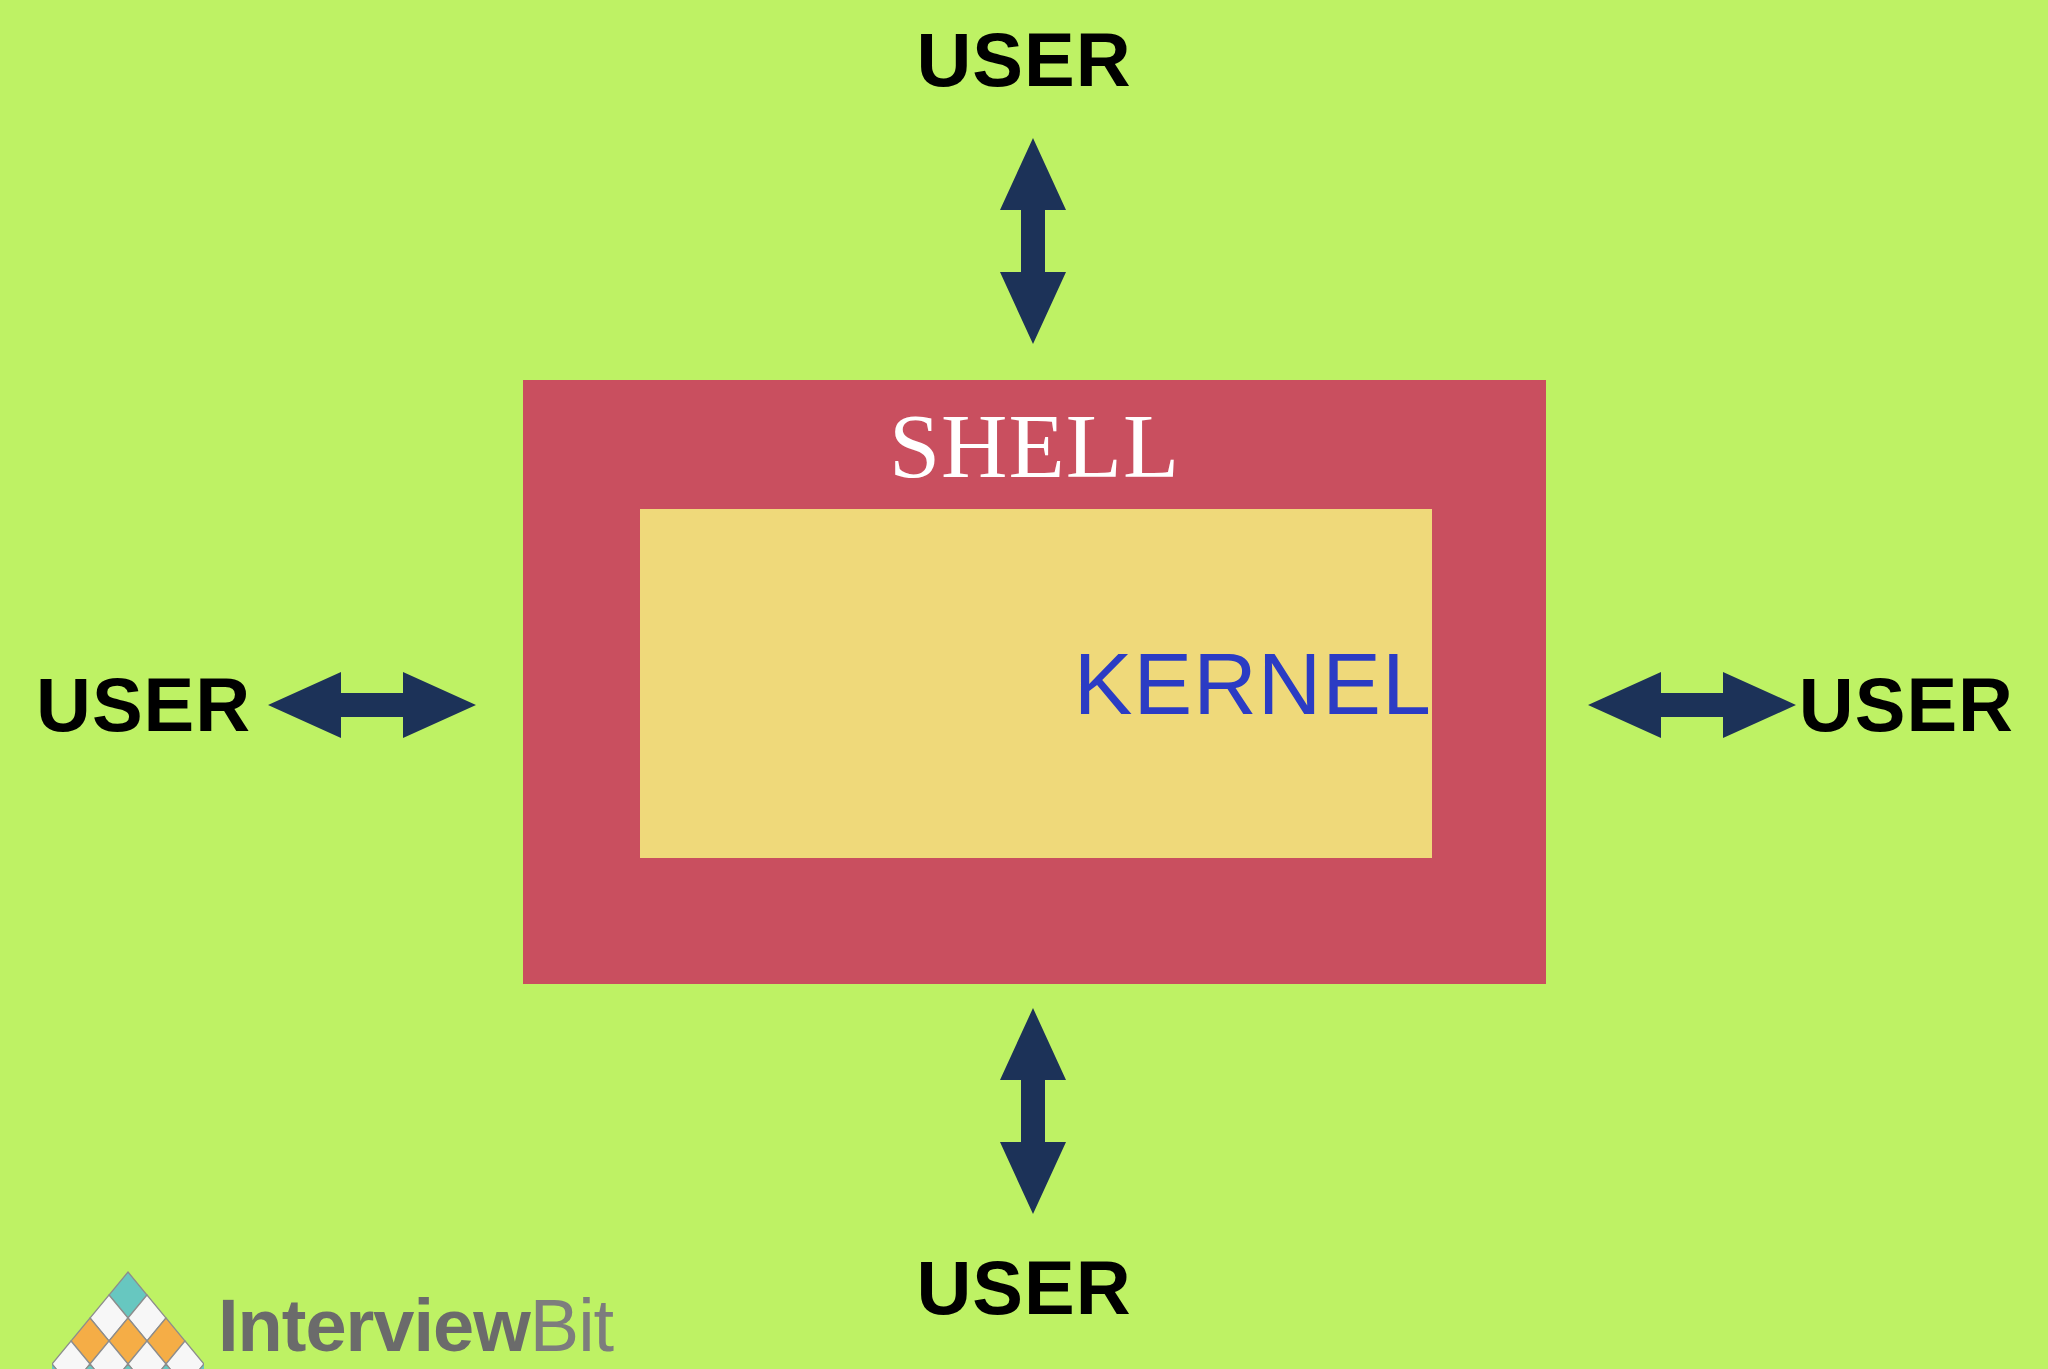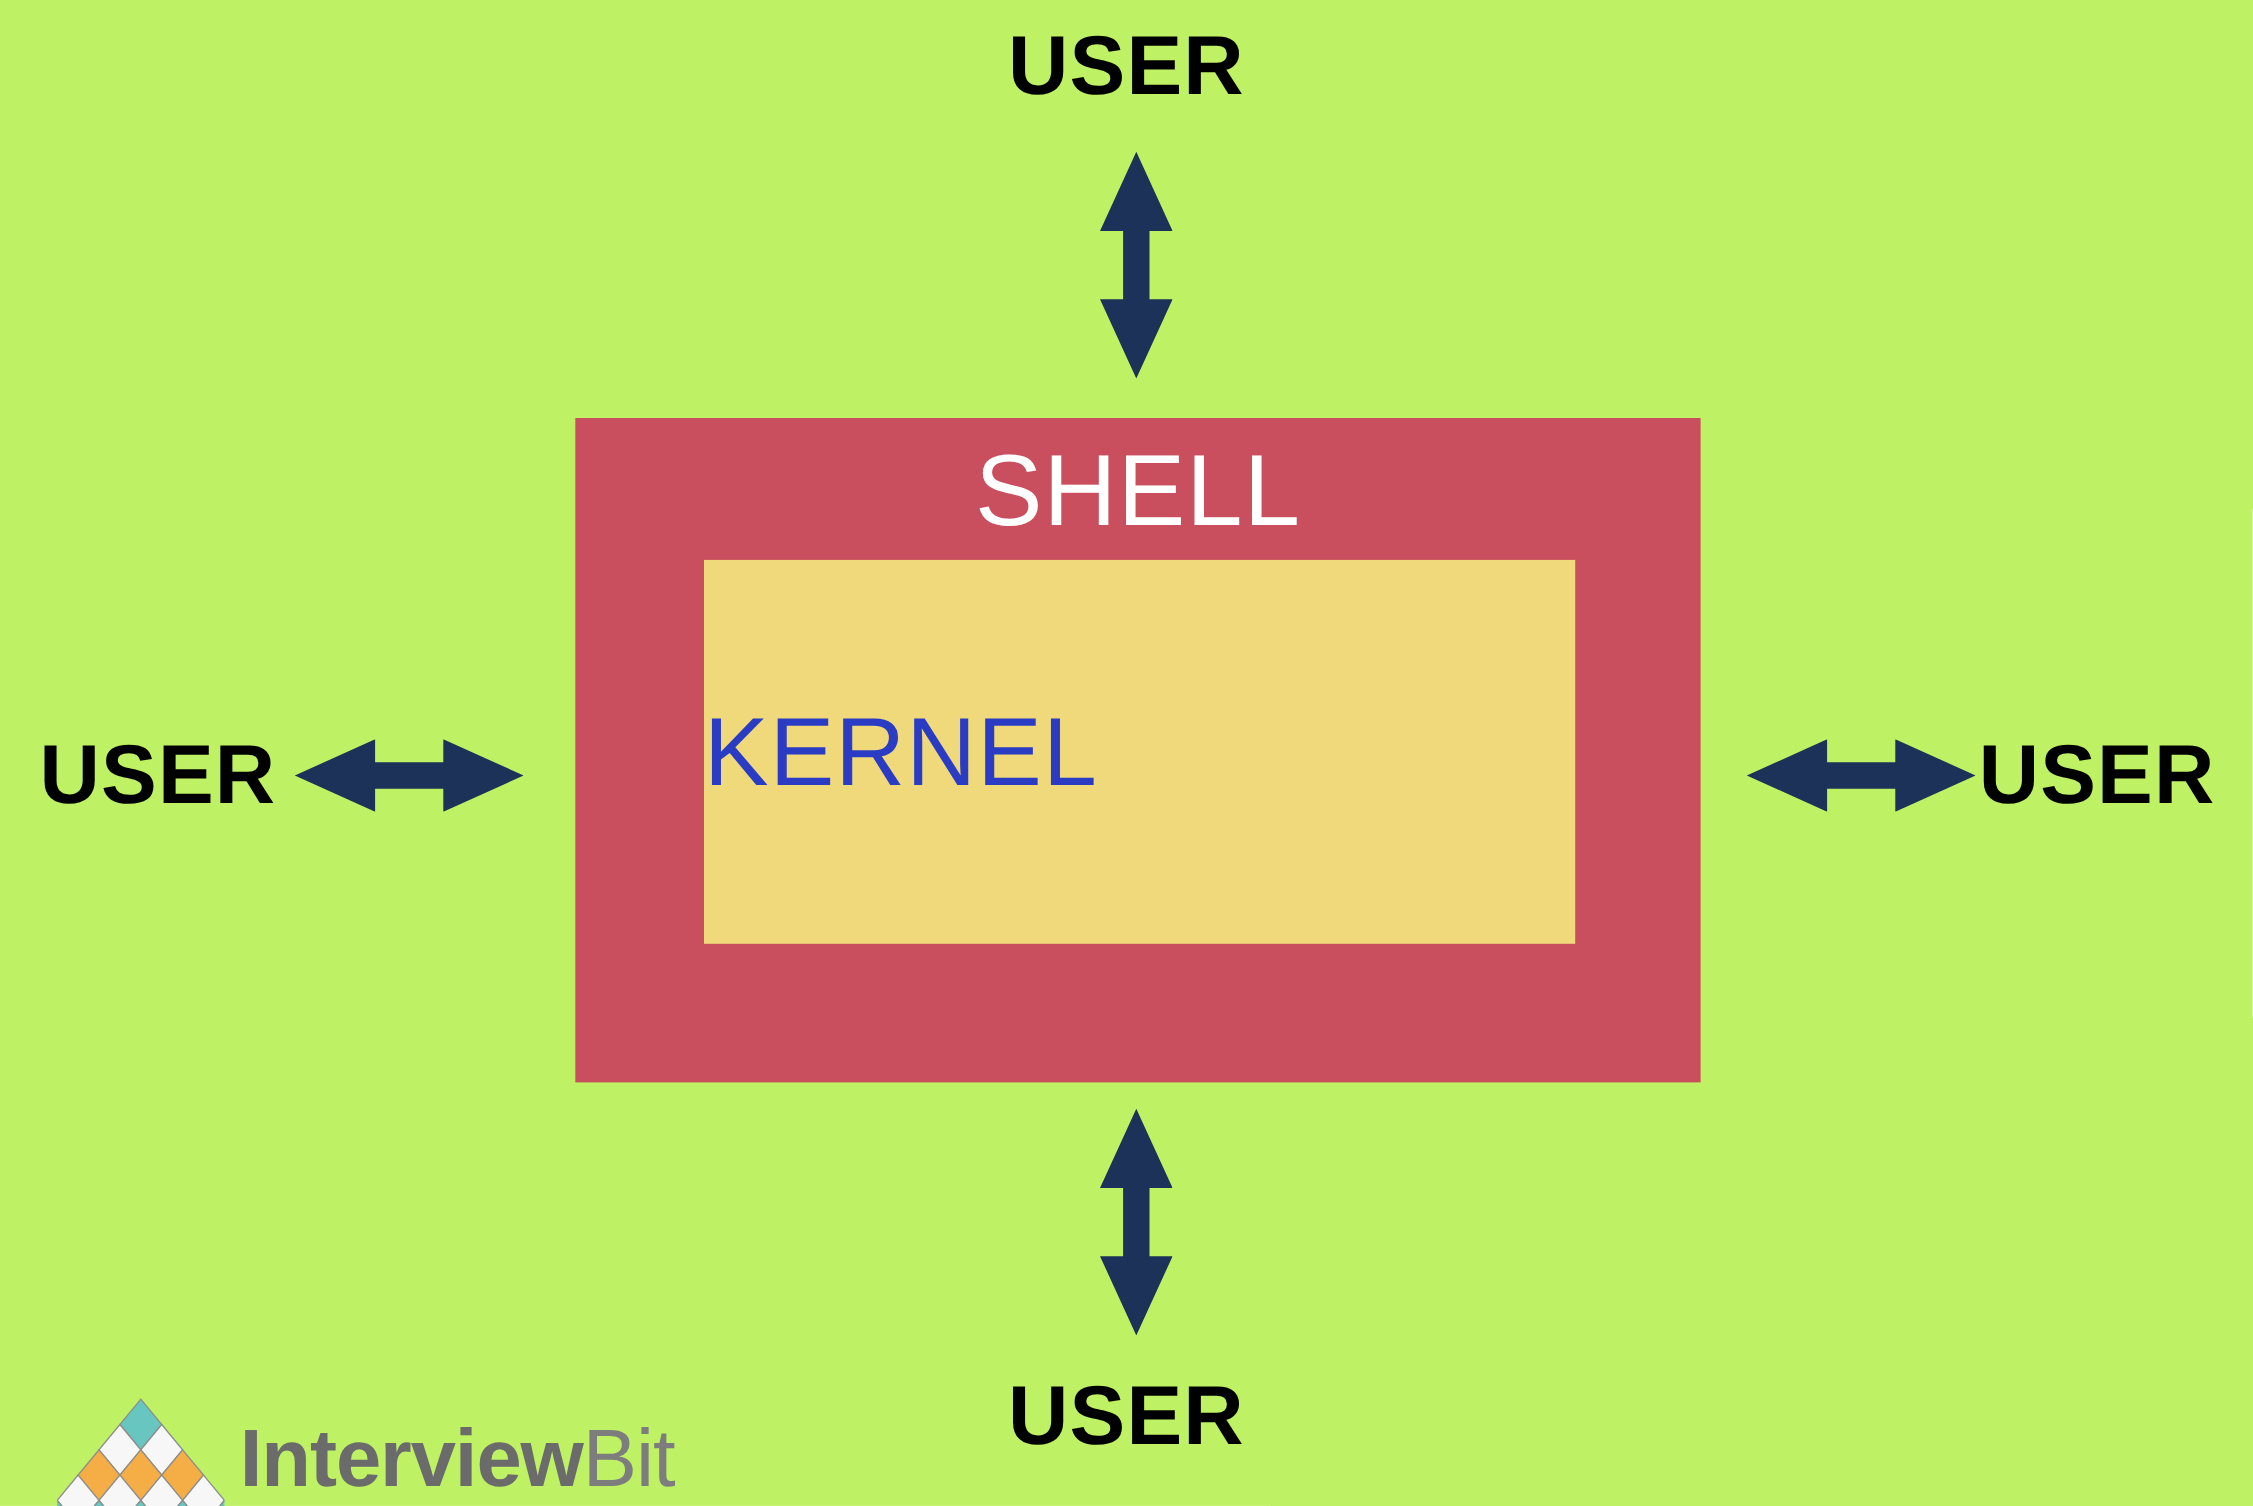--- a/index.html
+++ b/index.html
@@ -51,21 +51,21 @@
     height: 604px;
     background: #c94f5f;
   }
   #shell-label {
     position: absolute;
     left: 0;
     top: 18px;
     width: 100%;
     text-align: center;
     color: #ffffff;
-    font-family: Liberation Sans, sans-serif;
+    font-family: Liberation Serif, serif;
     font-weight: normal;
     font-size: 92px;
     line-height: 1.05;
     letter-spacing: 1px;
   }
 
   
   #kernel-box {
     position: absolute;
     left: 117px;   
@@ -73,21 +73,21 @@
     width: 792px;  
     height: 349px; 
     background: #efd97a;
   }
   #kernel-label {
     position: absolute;
     left: 0;
     top: 50%;
     transform: translateY(-50%);
     width: 100%;
-    text-align: left;
+    text-align: right;
     color: #2b3cc4;
     font-family: "Liberation Sans", sans-serif;
     font-weight: normal;
     font-size: 88px;
     line-height: 1.05;
     letter-spacing: 1px;
   }
 
   
   #logo {

